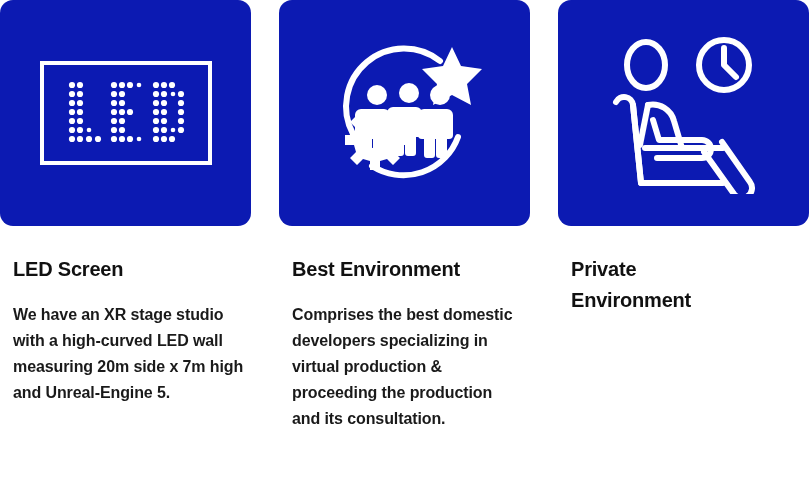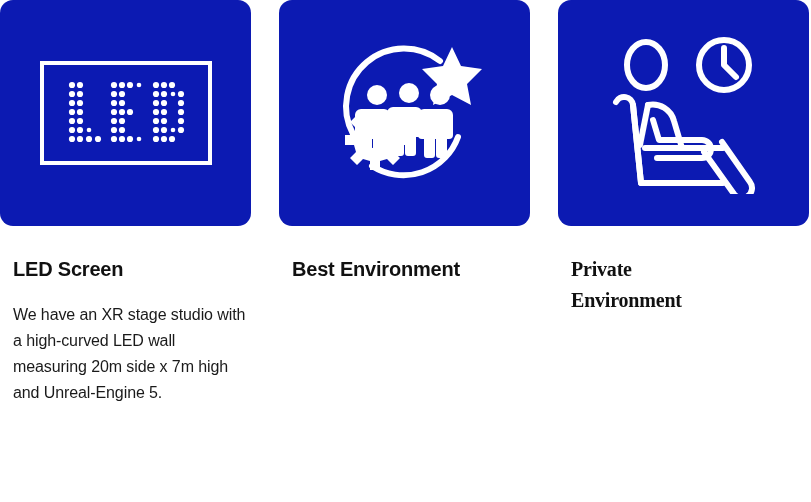--- a/index.html
+++ b/index.html
@@ -41,28 +41,28 @@
     font-size: 20px;
     font-weight: bold;
     color: #111111;
     line-height: 31px;
     margin: 28px 0 0 13px;
     letter-spacing: -0.2px;
     max-width: 200px;
   }
   .card-body {
     font-size: 16px;
-    font-weight: normal;
+    font-weight: bold;
     color: #1a1a1a;
     line-height: 26px;
     margin: 17px 0 0 13px;
     max-width: 236px;
     letter-spacing: -0.1px;
   }
-  .card-3 .card-title { max-width: 160px; font-family: Liberation Serif, serif; }
+  .card-3 .card-title { max-width: 160px; }
   .card-3 .card-body { max-width: 215px; }
   .card-2 .card-body { max-width: 232px; }
   .icon-svg { display: block; }
 </style>
 </head>
 <body>
 
 <div class="features-grid">
 
   <div class="feature-card card-1">
@@ -164,20 +164,21 @@
             <circle cx="84" cy="60" r="10"></circle>
             <path d="M 42 76 h 20 a 6 6 0 0 1 6 6 v 20 a 4 4 0 0 1 -4 4 h -2 v 16 a 3 3 0 0 1 -3 3 h -5 a 3 3 0 0 1 -3 -3 v -16 h -1 v 16 a 3 3 0 0 1 -3 3 h -5 a 3 3 0 0 1 -3 -3 v -16 h -2 a 4 4 0 0 1 -4 -4 v -20 a 6 6 0 0 1 6 -6 Z" transform="translate(29,-2)"></path>
 
             <circle cx="115" cy="62" r="10"></circle>
             <path d="M 42 76 h 20 a 6 6 0 0 1 6 6 v 20 a 4 4 0 0 1 -4 4 h -2 v 16 a 3 3 0 0 1 -3 3 h -5 a 3 3 0 0 1 -3 -3 v -16 h -1 v 16 a 3 3 0 0 1 -3 3 h -5 a 3 3 0 0 1 -3 -3 v -16 h -2 a 4 4 0 0 1 -4 -4 v -20 a 6 6 0 0 1 6 -6 Z" transform="translate(60,0)"></path>
           </g>
         </svg>
       </span>
     </div>
     <div class="card-title">Best Environment</div>
+    <div class="card-body">Comprises the best domestic developers specializing in virtual production &amp; proceeding the production and its consultation.</div>
   </div>
 
   <div class="feature-card card-3">
     <div class="icon-tile">
       <span>
         <svg class="icon-svg" width="160" height="162" viewBox="0 0 160 162" xmlns="http://www.w3.org/2000/svg">
           <g fill="none" stroke="#FFFFFF" stroke-width="6" stroke-linecap="round" stroke-linejoin="round">
 
             <circle cx="120" cy="33" r="25"></circle>
             <path d="M 120 16 v 17 l 12 12"></path>

